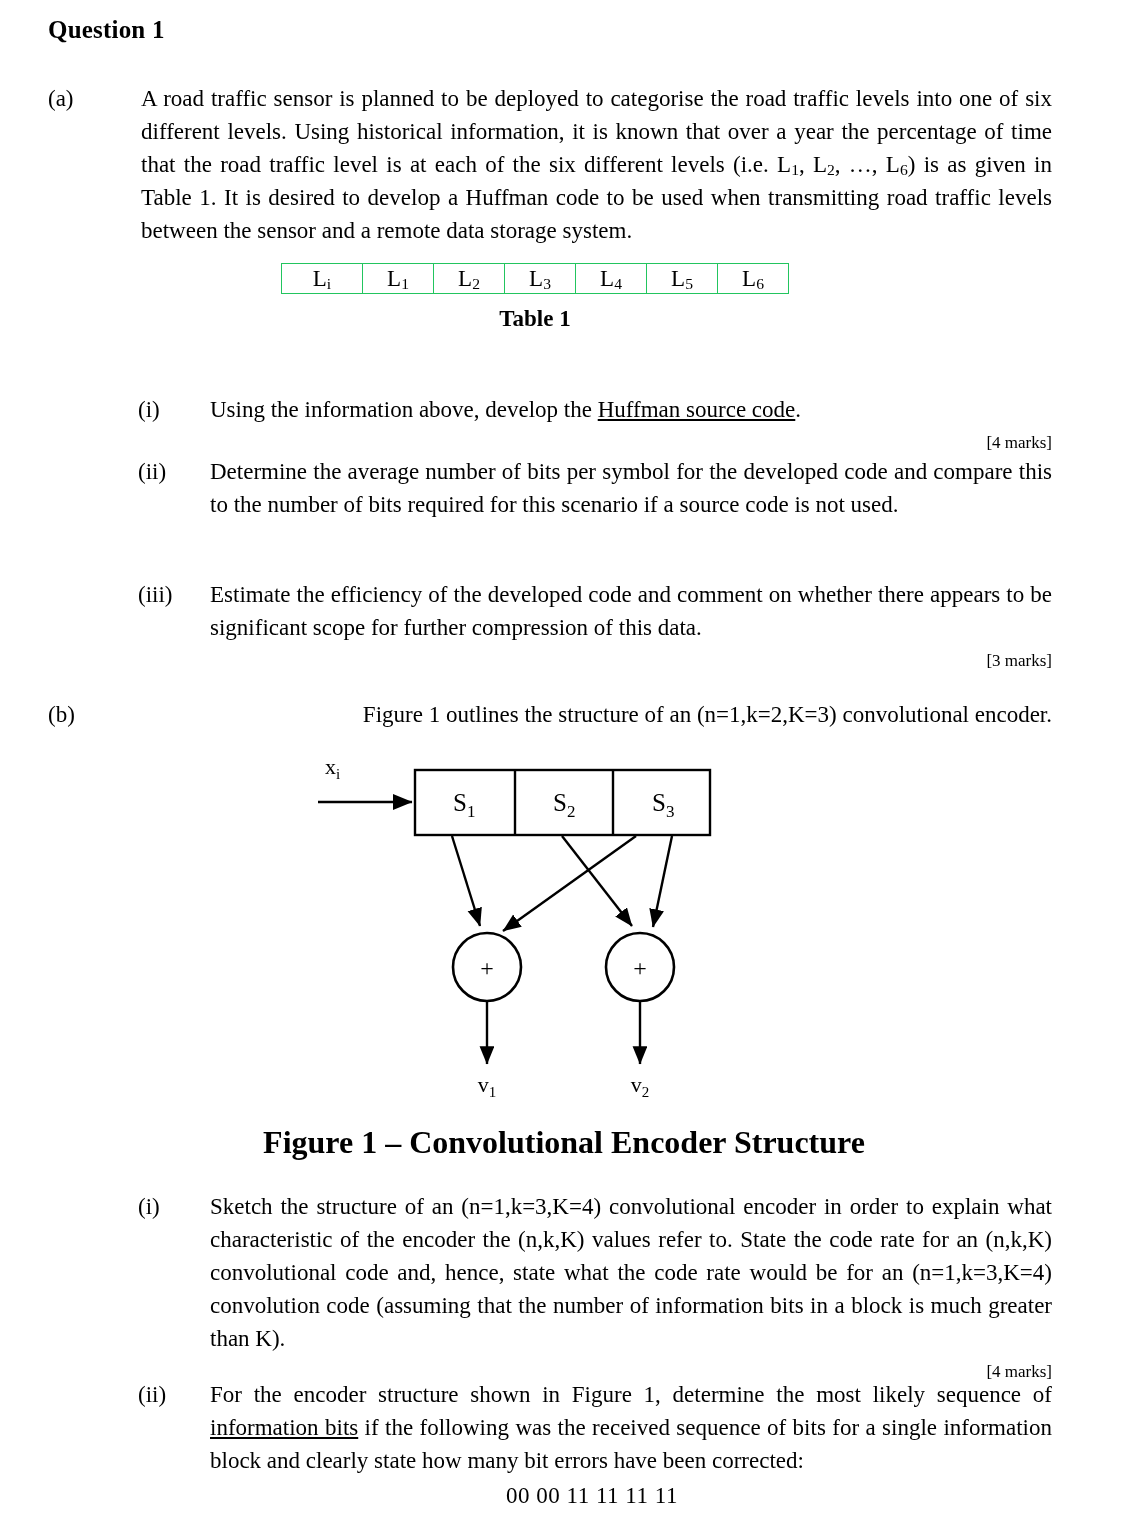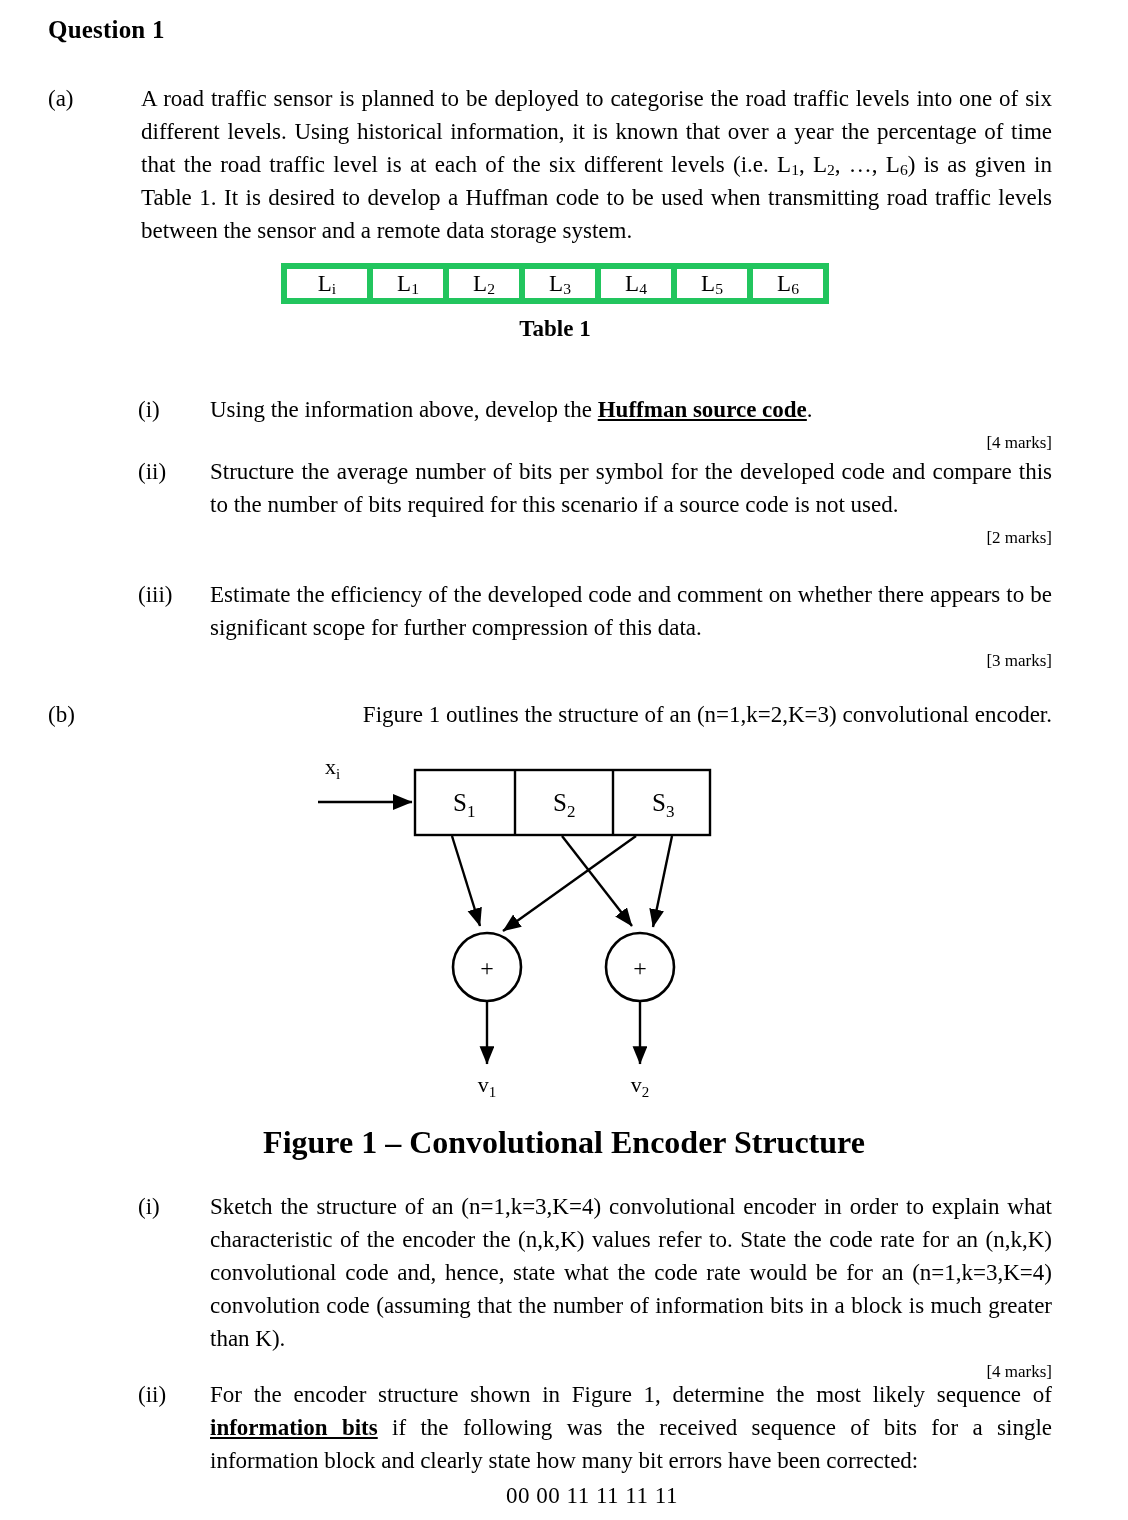--- a/index.html
+++ b/index.html
@@ -99,36 +99,36 @@
     text-align: right;
     width: 914px;
   }
 
   sub {
     font-size: 0.68em;
     vertical-align: -0.22em;
     line-height: 0;
   }
   .u-bold {
-    font-weight: bold;
+    font-weight: normal;
     text-decoration: underline;
   }
 
   
   #table-wrap {
     position: absolute;
     left: 281px;
     top: 263px;
   }
   table.t1 {
     border-collapse: collapse;
     font-size: 23px;
   }
   table.t1 td {
-    border: 6px solid #22c55e;
+    border: 1px solid #22c55e;
     text-align: center;
     padding: 1px 6px;
     height: 27px;
     min-width: 58px;
     line-height: 27px;
     white-space: nowrap;
   }
   table.t1 td.lbl { min-width: 68px; }
   .table-cap {
     margin-top: 12px;
@@ -202,23 +202,22 @@
     <div class="roman-item">
       <div class="rmark">(i)</div>
       <div class="rtext nojust"><span>Using the information above, develop the </span><span class="u-bold">Huffman source code</span><span>.</span></div>
     </div>
     <div class="marks">[4 marks]</div>
   </div>
 
   <div class="roman-list" style="top:455px;">
     <div class="roman-item">
       <div class="rmark">(ii)</div>
-      <div class="rtext">Structure the average number of bits per symbol for the developed code and compare this to the number of bits required for this scenario if a source code is not used.</div>
-    </div>
-    <div class="marks">[2 marks]</div>
+      <div class="rtext">Determine the average number of bits per symbol for the developed code and compare this to the number of bits required for this scenario if a source code is not used.</div>
+    </div>
   </div>
 
   <div class="roman-list" style="top:578px;">
     <div class="roman-item">
       <div class="rmark">(iii)</div>
       <div class="rtext">Estimate the efficiency of the developed code and comment on whether there appears to be significant scope for further compression of this data.</div>
     </div>
     <div class="marks">[3 marks]</div>
   </div>
 

